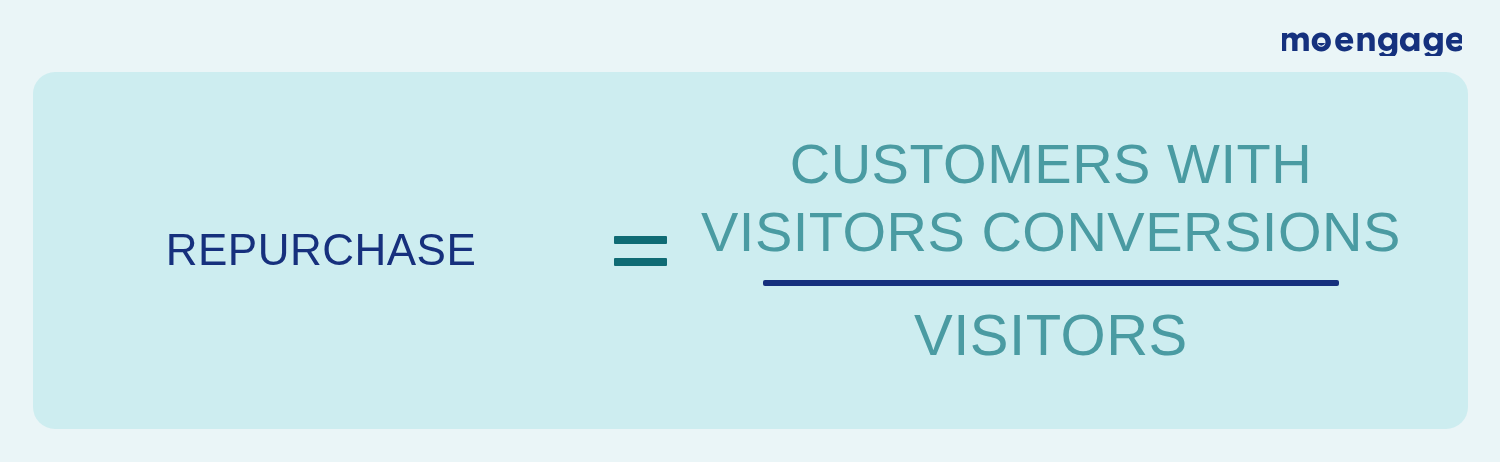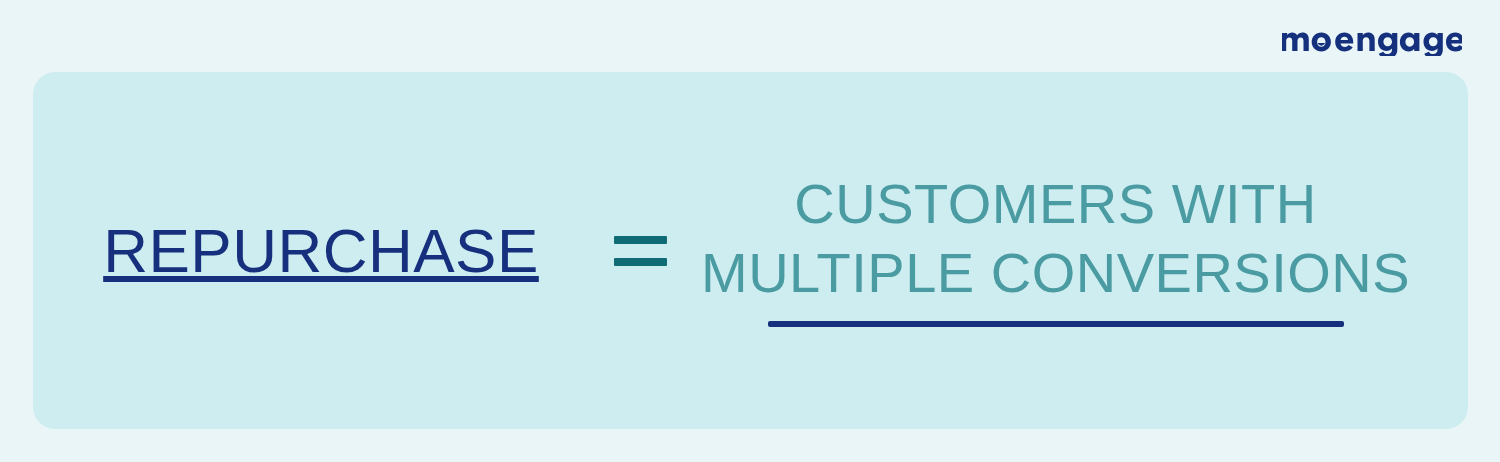--- a/index.html
+++ b/index.html
@@ -51,26 +51,25 @@
     align-items: center;
     justify-content: flex-start;
   }
 
   
   .term-left {
     width: 540px;
     margin-left: 18px;
     text-align: center;
     color: #16307d;
-    font-size: 62px;
+    font-size: 44px;
     font-weight: 300;
     line-height: 1.32;
     letter-spacing: 0.5px;
     white-space: nowrap;
-    text-decoration: underline;
   }
   .term-left .line { display: block; }
 
   
   .equals {
     width: 86px;
     display: flex;
     flex-direction: column;
     align-items: center;
     justify-content: center;
@@ -155,19 +154,20 @@
     </div>
 
     <div class="equals">
       <span class="bar"></span>
       <span class="bar"></span>
     </div>
 
     <div class="fraction">
       <div class="numerator">
         <span class="line">CUSTOMERS WITH</span>
-        <span class="line">MULTIPLE CONVERSIONS</span>
+        <span class="line">VISITORS CONVERSIONS</span>
       </div>
       <div class="frac-bar"></div>
+      <div class="denominator">VISITORS</div>
     </div>
 
   </div>
 </div>
 
 </body></html>

